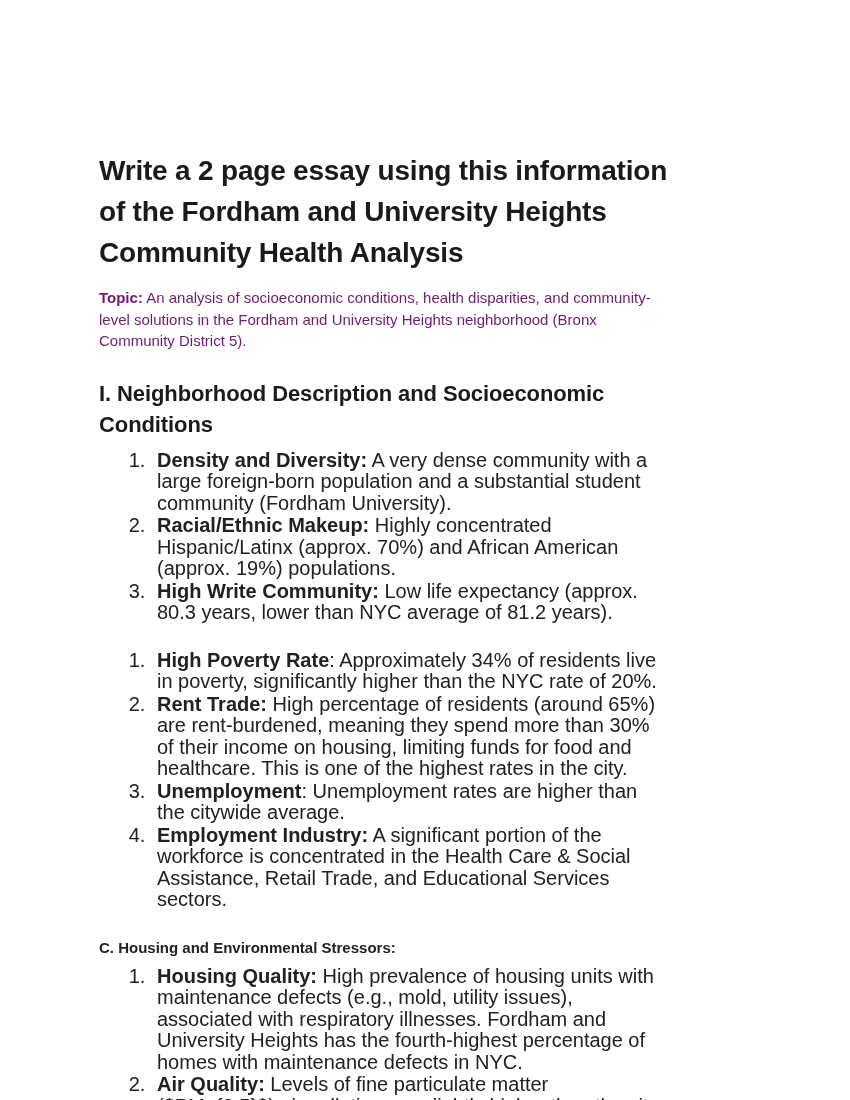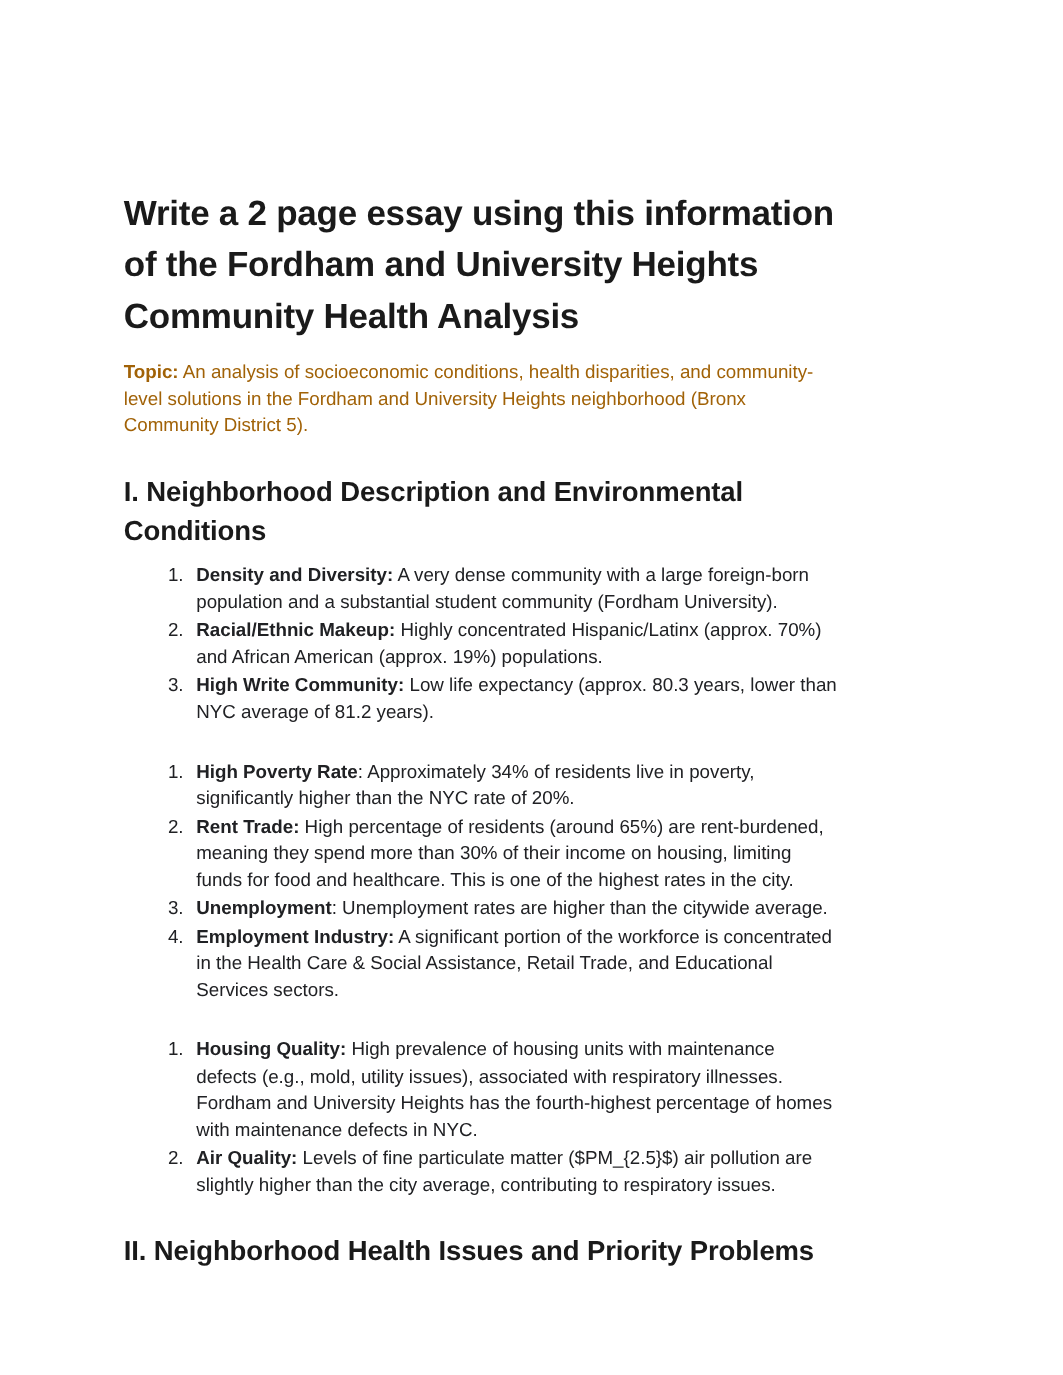--- a/index.html
+++ b/index.html
@@ -29,21 +29,21 @@
     font-weight: bold;
     color: #1a1a1a;
     margin: 0 0 14px 0;
     letter-spacing: -0.2px;
     max-width: 650px;
   }
   .topic-para {
     font-size: 15px;
     line-height: 21.5px;
     margin: 0 0 26px 0;
-    color: #a16207;
+    color: #701a75;
     max-width: 655px;
   }
   .topic-para b {
     font-weight: bold;
   }
   .section-heading {
     font-size: 22px;
     line-height: 31px;
     font-weight: bold;
     color: #1a1a1a;
@@ -65,21 +65,21 @@
     font-weight: bold;
     margin: 0 0 8px 0;
     color: #202124;
   }
   ol.items {
     margin: 0 0 26px 0;
     padding: 0 0 0 52px;
     list-style-type: decimal;
   }
   ol.items li {
-    font-size: 15px;
+    font-size: 20px;
     line-height: 21.5px;
     margin: 0 0 1px 0;
     padding-left: 6px;
     color: #202124;
   }
   ol.items li .lead {
     font-weight: bold;
   }
   .blk {
     margin-bottom: 0;
@@ -95,40 +95,41 @@
 </head>
 <body>
 
 <div class="page">
 
   <h1 class="doc-title">Write a 2 page essay using this information of the Fordham and University Heights Community Health Analysis</h1>
 
   <p class="topic-para"><b>Topic:</b><span> An analysis of socioeconomic conditions, health disparities, and community-level solutions in the Fordham and University Heights neighborhood (Bronx Community District 5).</span></p>
 
   <div class="section-block">
-    <h2 class="section-heading">I. Neighborhood Description and Environmental Conditions</h2>
+    <h2 class="section-heading">I. Neighborhood Description and Socioeconomic Conditions</h2>
 
     <div class="blk">
       <ol class="items">
         <li><span class="lead">Density and Diversity:</span><span> A very dense community with a large foreign-born population and a substantial student community (Fordham University).</span></li>
         <li><span class="lead">Racial/Ethnic Makeup:</span><span> Highly concentrated Hispanic/Latinx (approx. 70%) and African American (approx. 19%) populations.</span></li>
         <li><span class="lead">High Write Community:</span><span> Low life expectancy (approx. 80.3 years, lower than NYC average of 81.2 years).</span></li>
       </ol>
     </div>
 
     <div class="blk">
       <ol class="items">
         <li><span class="lead">High Poverty Rate</span><span>: Approximately 34% of residents live in poverty, significantly higher than the NYC rate of 20%.</span></li>
         <li><span class="lead">Rent Trade:</span><span> High percentage of residents (around 65%) are rent-burdened, meaning they spend more than 30% of their income on housing, limiting funds for food and healthcare. This is one of the highest rates in the city.</span></li>
         <li><span class="lead">Unemployment</span><span>: Unemployment rates are higher than the citywide average.</span></li>
         <li><span class="lead">Employment Industry:</span><span> A significant portion of the workforce is concentrated in the Health Care &amp; Social Assistance, Retail Trade, and Educational Services sectors.</span></li>
       </ol>
     </div>
 
     <div class="blk">
+      <h3 class="sub-heading">C. Housing and Environmental Stressors:</h3>
       <ol class="items">
         <li><span class="lead">Housing Quality:</span><span> High prevalence of housing units with maintenance defects (e.g., mold, utility issues), associated with respiratory illnesses. Fordham and University Heights has the fourth-highest percentage of homes with maintenance defects in NYC.</span></li>
         <li><span class="lead">Air Quality:</span><span> Levels of fine particulate matter ($PM_{2.5}$) air pollution are slightly higher than the city average, contributing to respiratory issues.</span></li>
       </ol>
     </div>
   </div>
 
   <div class="section-block">
     <h2 class="section-heading second">II. Neighborhood Health Issues and Priority Problems</h2>
   </div>

